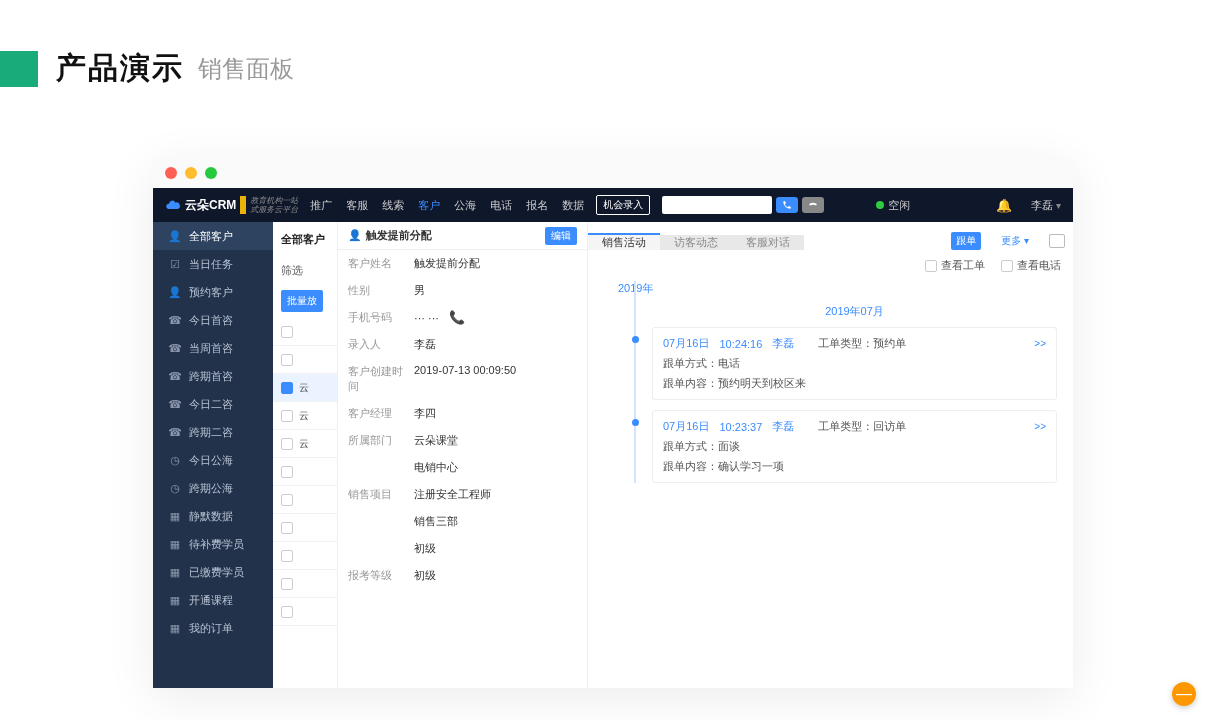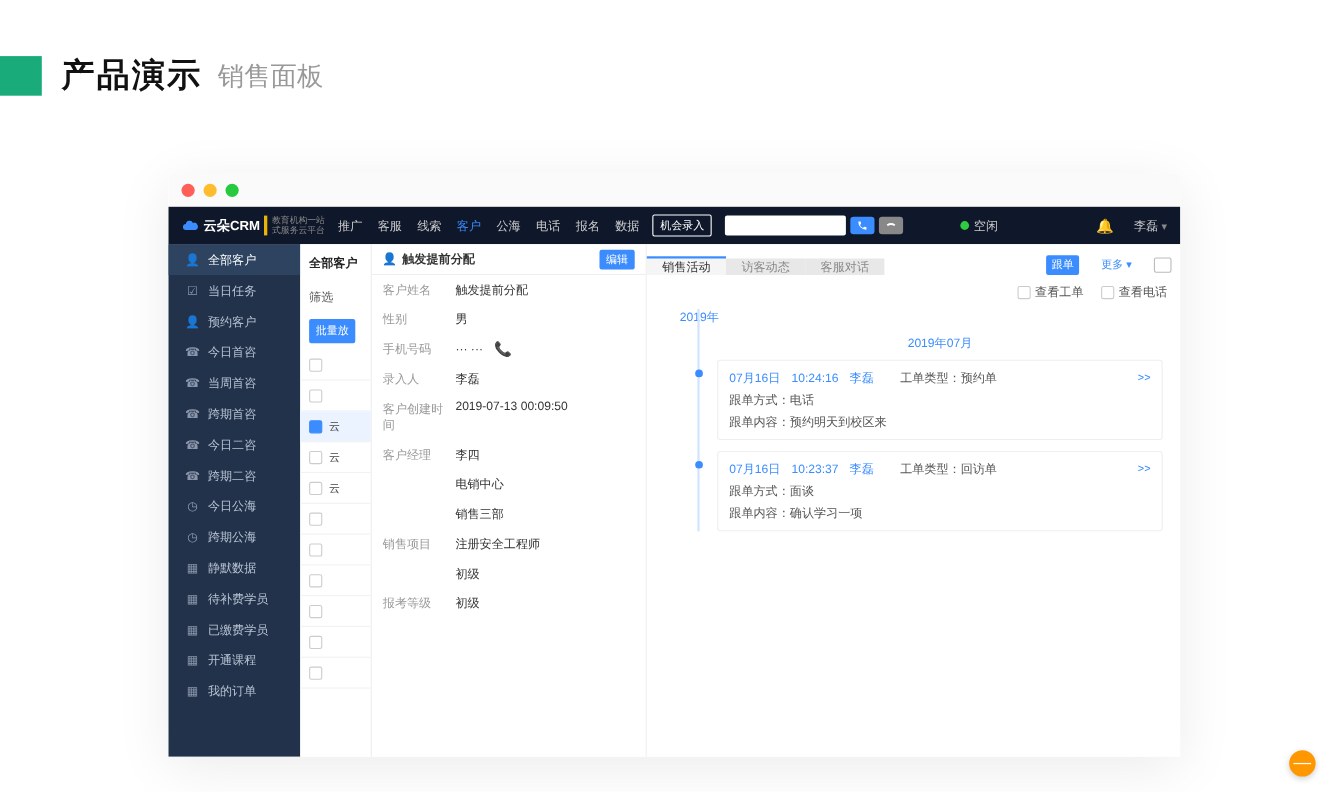--- a/index.html
+++ b/index.html
@@ -17,21 +17,21 @@
     .dot { width: 12px; height: 12px; border-radius: 50%; margin-right: 8px; }
     .dot.red { background: #ff5f56; }
     .dot.yellow { background: #ffbd2e; }
     .dot.green { background: #27c93f; }
 
     
     .topnav { height: 34px; background: #0f172a; display: flex; align-items: center; color: #ccc; font-size: 11px; padding: 0 12px; }
     .logo { display: flex; align-items: center; margin-right: 12px; }
     .logo-icon { width: 16px; height: 16px; margin-right: 4px; }
     .logo-text { color: #fff; font-size: 12px; font-weight: 600; }
-    .logo-sub { color: #888; font-size: 8px; line-height: 9px; margin-left: 4px; border-left: 3px solid #eab308; padding-left: 4px; }
+    .logo-sub { color: #888; font-size: 8px; line-height: 9px; margin-left: 4px; border-left: 6px solid #eab308; padding-left: 4px; font-style: italic; }
     .nav-items { display: flex; gap: 14px; }
     .nav-item { color: #ccc; cursor: pointer; }
     .nav-item.active { color: #3a8cff; }
     .btn-outline { border: 1px solid #fff; border-radius: 2px; padding: 2px 6px; color: #fff; font-size: 10px; margin-left: 12px; cursor: pointer; }
     .search-box { width: 110px; height: 18px; background: #fff; border-radius: 2px; margin-left: 12px; }
     .call-btn { width: 22px; height: 16px; border-radius: 3px; margin-left: 4px; display: inline-flex; align-items: center; justify-content: center; }
     .call-btn.blue { background: #3a8cff; }
     .call-btn.grey { background: #888; }
     .status-dot { width: 8px; height: 8px; border-radius: 50%; background: #2ecc40; margin-left: 52px; margin-right: 4px; }
     .status-text { color: #ccc; font-size: 11px; }
@@ -294,30 +294,34 @@
         </div>
       <div class="field">
           <span class="field-label">客户创建时间</span>
           <span class="field-value">2019-07-13 00:09:50</span>
         </div>
       <div class="field">
           <span class="field-label">客户经理</span>
           <span class="field-value">李四</span>
         </div>
       <div class="field">
+          <span class="field-label">所属部门</span>
+          <span class="field-value">云朵课堂</span>
+        </div>
+      <div class="field">
           <span class="field-label"></span>
           <span class="field-value">电销中心</span>
         </div>
       <div class="field">
+          <span class="field-label">销售项目</span>
+          <span class="field-value">注册安全工程师</span>
+        </div>
+      <div class="field">
           <span class="field-label"></span>
           <span class="field-value">销售三部</span>
-        </div>
-      <div class="field">
-          <span class="field-label">销售项目</span>
-          <span class="field-value">注册安全工程师</span>
         </div>
       <div class="field">
           <span class="field-label"></span>
           <span class="field-value">初级</span>
         </div>
       <div class="field">
           <span class="field-label">报考等级</span>
           <span class="field-value">初级</span>
         </div>
     </div>

